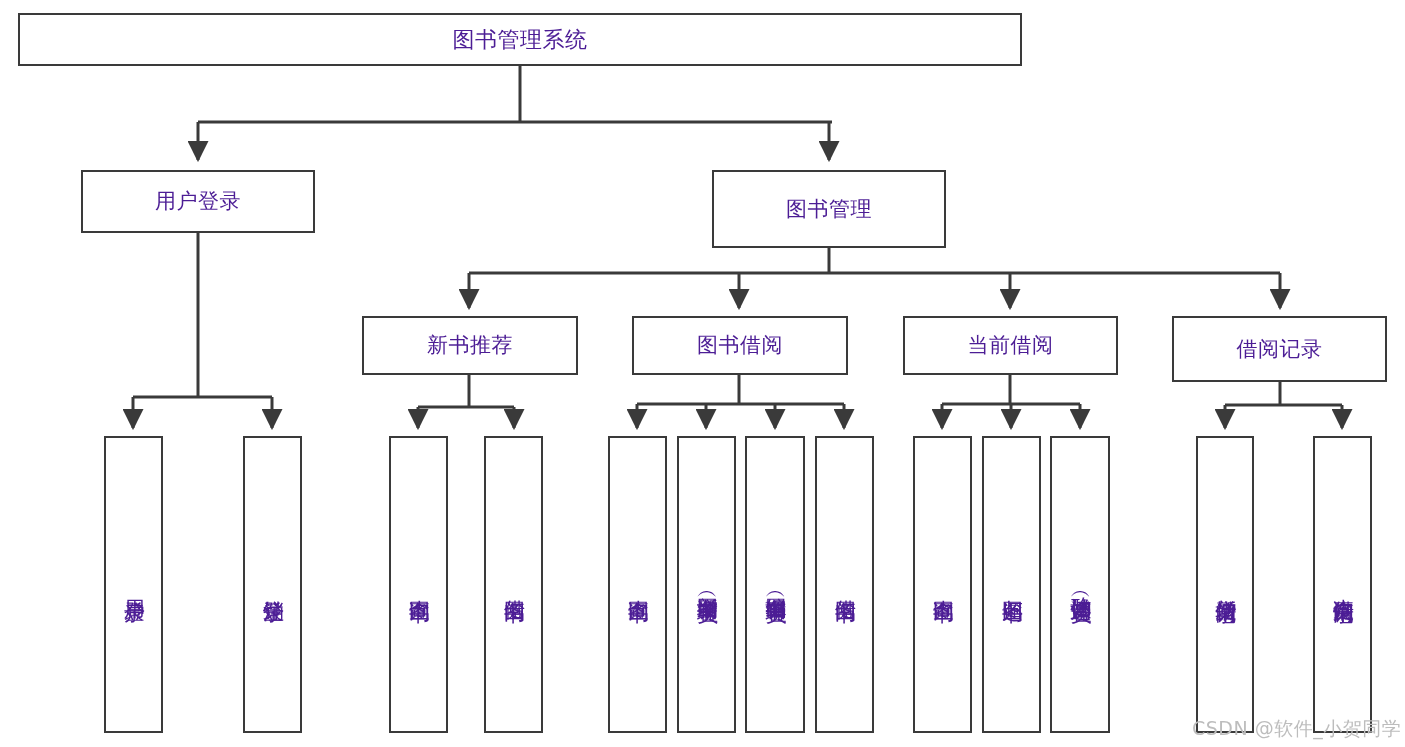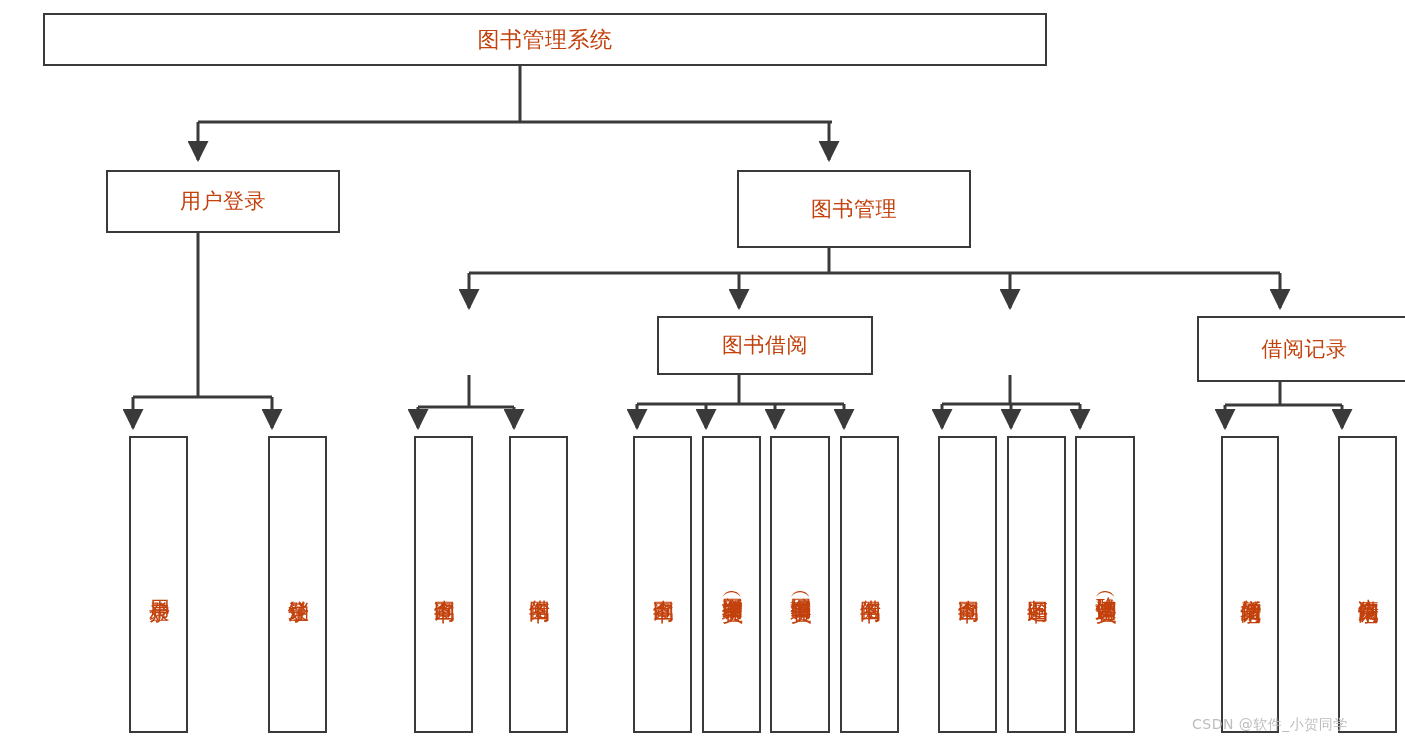--- a/index.html
+++ b/index.html
@@ -24,22 +24,21 @@
     pointer-events: none;
   }
   .node {
     position: absolute;
     box-sizing: border-box;
     background: #ffffff;
     border: 2px solid #3a3a3a;
     display: flex;
     align-items: center;
     justify-content: center;
-    color: #c2410c;
-    margin-left: 25px;
+    color: #4c1d95;
   }
   .node .label {
     display: block;
     text-align: center;
     line-height: 1.18;
     letter-spacing: 0.5px;
   }
   .node.horiz .label {
     writing-mode: horizontal-tb;
     font-size: 21px;
@@ -53,21 +52,21 @@
     text-orientation: upright;
     font-size: 21px;
     line-height: 1.14;
     letter-spacing: 1px;
     max-height: 100%;
   }
   .node.root .label { font-size: 22px; }
   .watermark {
     position: absolute;
     color: #bdbdbd;
-    font-size: 14px;
+    font-size: 19px;
     letter-spacing: 0.5px;
     white-space: nowrap;
     user-select: none;
   }
 </style>
 </head>
 <body>
 
 <div id="canvas">
 
@@ -126,22 +125,28 @@
     <span class="label">图书管理系统</span>
   </div>
 
   <div class="node horiz" style="left: 81px; top: 170px; width: 234px; height: 63px;">
     <span class="label">用户登录</span>
   </div>
   <div class="node horiz" style="left: 712px; top: 170px; width: 234px; height: 78px;">
     <span class="label">图书管理</span>
   </div>
 
+  <div class="node horiz" style="left: 362px; top: 316px; width: 216px; height: 59px;">
+    <span class="label">新书推荐</span>
+  </div>
   <div class="node horiz" style="left: 632px; top: 316px; width: 216px; height: 59px;">
     <span class="label">图书借阅</span>
+  </div>
+  <div class="node horiz" style="left: 903px; top: 316px; width: 215px; height: 59px;">
+    <span class="label">当前借阅</span>
   </div>
   <div class="node horiz" style="left: 1172px; top: 316px; width: 215px; height: 66px;">
     <span class="label">借阅记录</span>
   </div>
 
   <div class="node vert" style="left: 104px; top: 436px; width: 59px; height: 297px;">
     <span class="label">用户登录</span>
   </div>
   <div class="node vert" style="left: 243px; top: 436px; width: 59px; height: 297px;">
     <span class="label">注销登录</span>

